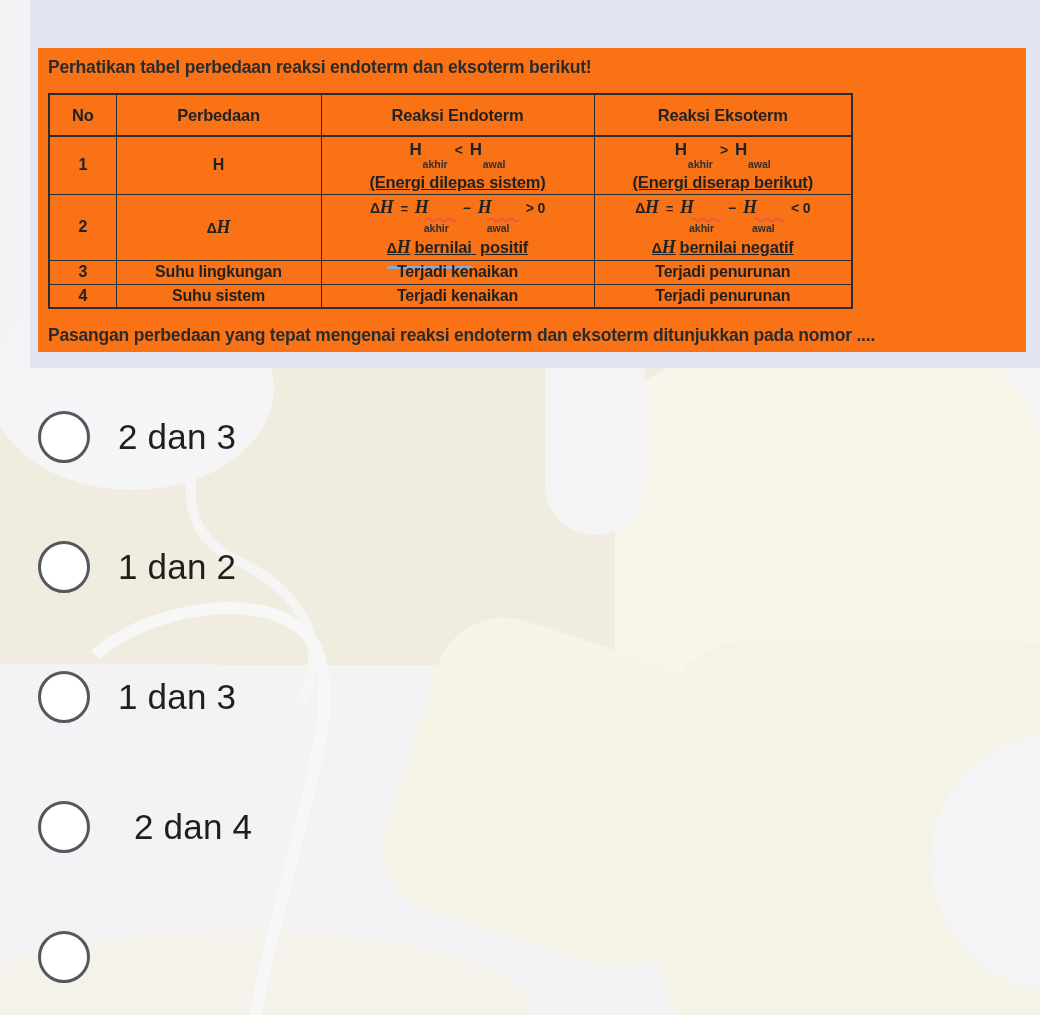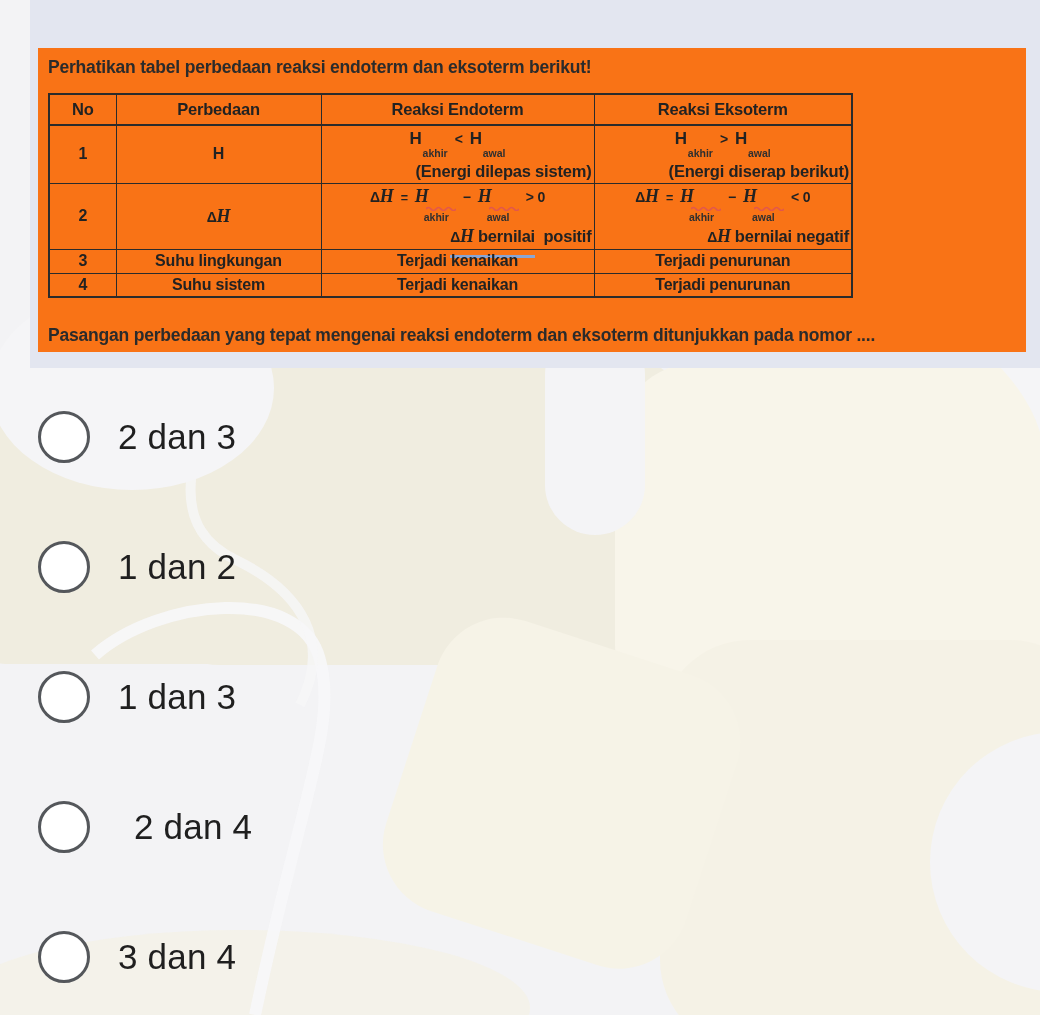--- a/index.html
+++ b/index.html
@@ -24,37 +24,37 @@
     border-collapse:collapse;table-layout:fixed;
     font-family:"Liberation Sans", sans-serif;color:#222;
   }
   table.cmp td,table.cmp th{
     border:1.5px solid #2b2b2b;text-align:center;vertical-align:middle;
     padding:1px 2px;letter-spacing:-0.2px;
   }
   table.cmp{border:2px solid #2b2b2b;}
   table.cmp th{font-size:16.5px;font-weight:700;border-bottom-width:2px;}
   table.cmp td{font-size:16px;font-weight:600;}
-  tr.tr-head{height:31px;}
+  tr.tr-head{height:42px;}
   tr.tr-1{height:58px;}
   tr.tr-2{height:66px;}
   tr.tr-3{height:24px;}
   tr.tr-4{height:24px;}
 
   
   .fline{display:flex;justify-content:center;align-items:baseline;gap:7px;line-height:1;margin-top:2px;}
   .hstack{display:inline-flex;flex-direction:column;align-items:flex-start;line-height:1;}
   .hletter{font-size:17px;font-weight:700;}
   .mvar{font-family:"Liberation Serif", serif;font-style:italic;font-weight:600;font-size:18px;}
   .delta{font-size:14px;font-weight:700;font-style:normal;}
   .sublbl{font-size:10.5px;font-weight:600;color:#2f2f2f;margin-left:13px;margin-top:1px;letter-spacing:0;}
   .wavy{margin-left:11px;margin-top:1px;display:block;}
   .op{font-size:14px;font-weight:700;}
   .op-eq{font-size:12.5px;font-weight:700;}
-  .fnote{margin-top:4px;font-size:16.5px;font-weight:600;text-align:right;line-height:1.15;}
+  .fnote{margin-top:4px;font-size:16.5px;font-weight:600;text-align:center;line-height:1.15;text-decoration:underline;}
   .blue-ul{border-bottom:3px solid #8aa6d6;padding-bottom:10px;}
   .sp{display:inline-block;width:4px;}
 
   
   .option{position:absolute;left:38px;display:flex;align-items:center;gap:28px;height:52px;cursor:pointer;}
   .radio{width:52px;height:52px;border-radius:50%;border:3.5px solid #54575b;background:#ffffff;box-sizing:border-box;flex:0 0 auto;}
   .opt-label{font-size:35px;color:#1f1f1f;letter-spacing:0.2px;}
   .opt-0{top:411px;}.opt-1{top:541px;}.opt-2{top:671px;}.opt-3{top:801px;gap:44px;}.opt-4{top:931px;}
 </style>
 </head>
@@ -218,14 +218,13 @@
 <div class="option opt-2">
   <span class="radio"></span>
   <span class="opt-label">1 dan 3</span>
 </div>
 <div class="option opt-3">
   <span class="radio"></span>
   <span class="opt-label">2 dan 4</span>
 </div>
 <div class="option opt-4">
   <span class="radio"></span>
-  <span class="opt-label">3 dan 4</span>
 </div>
 
 </body></html>

